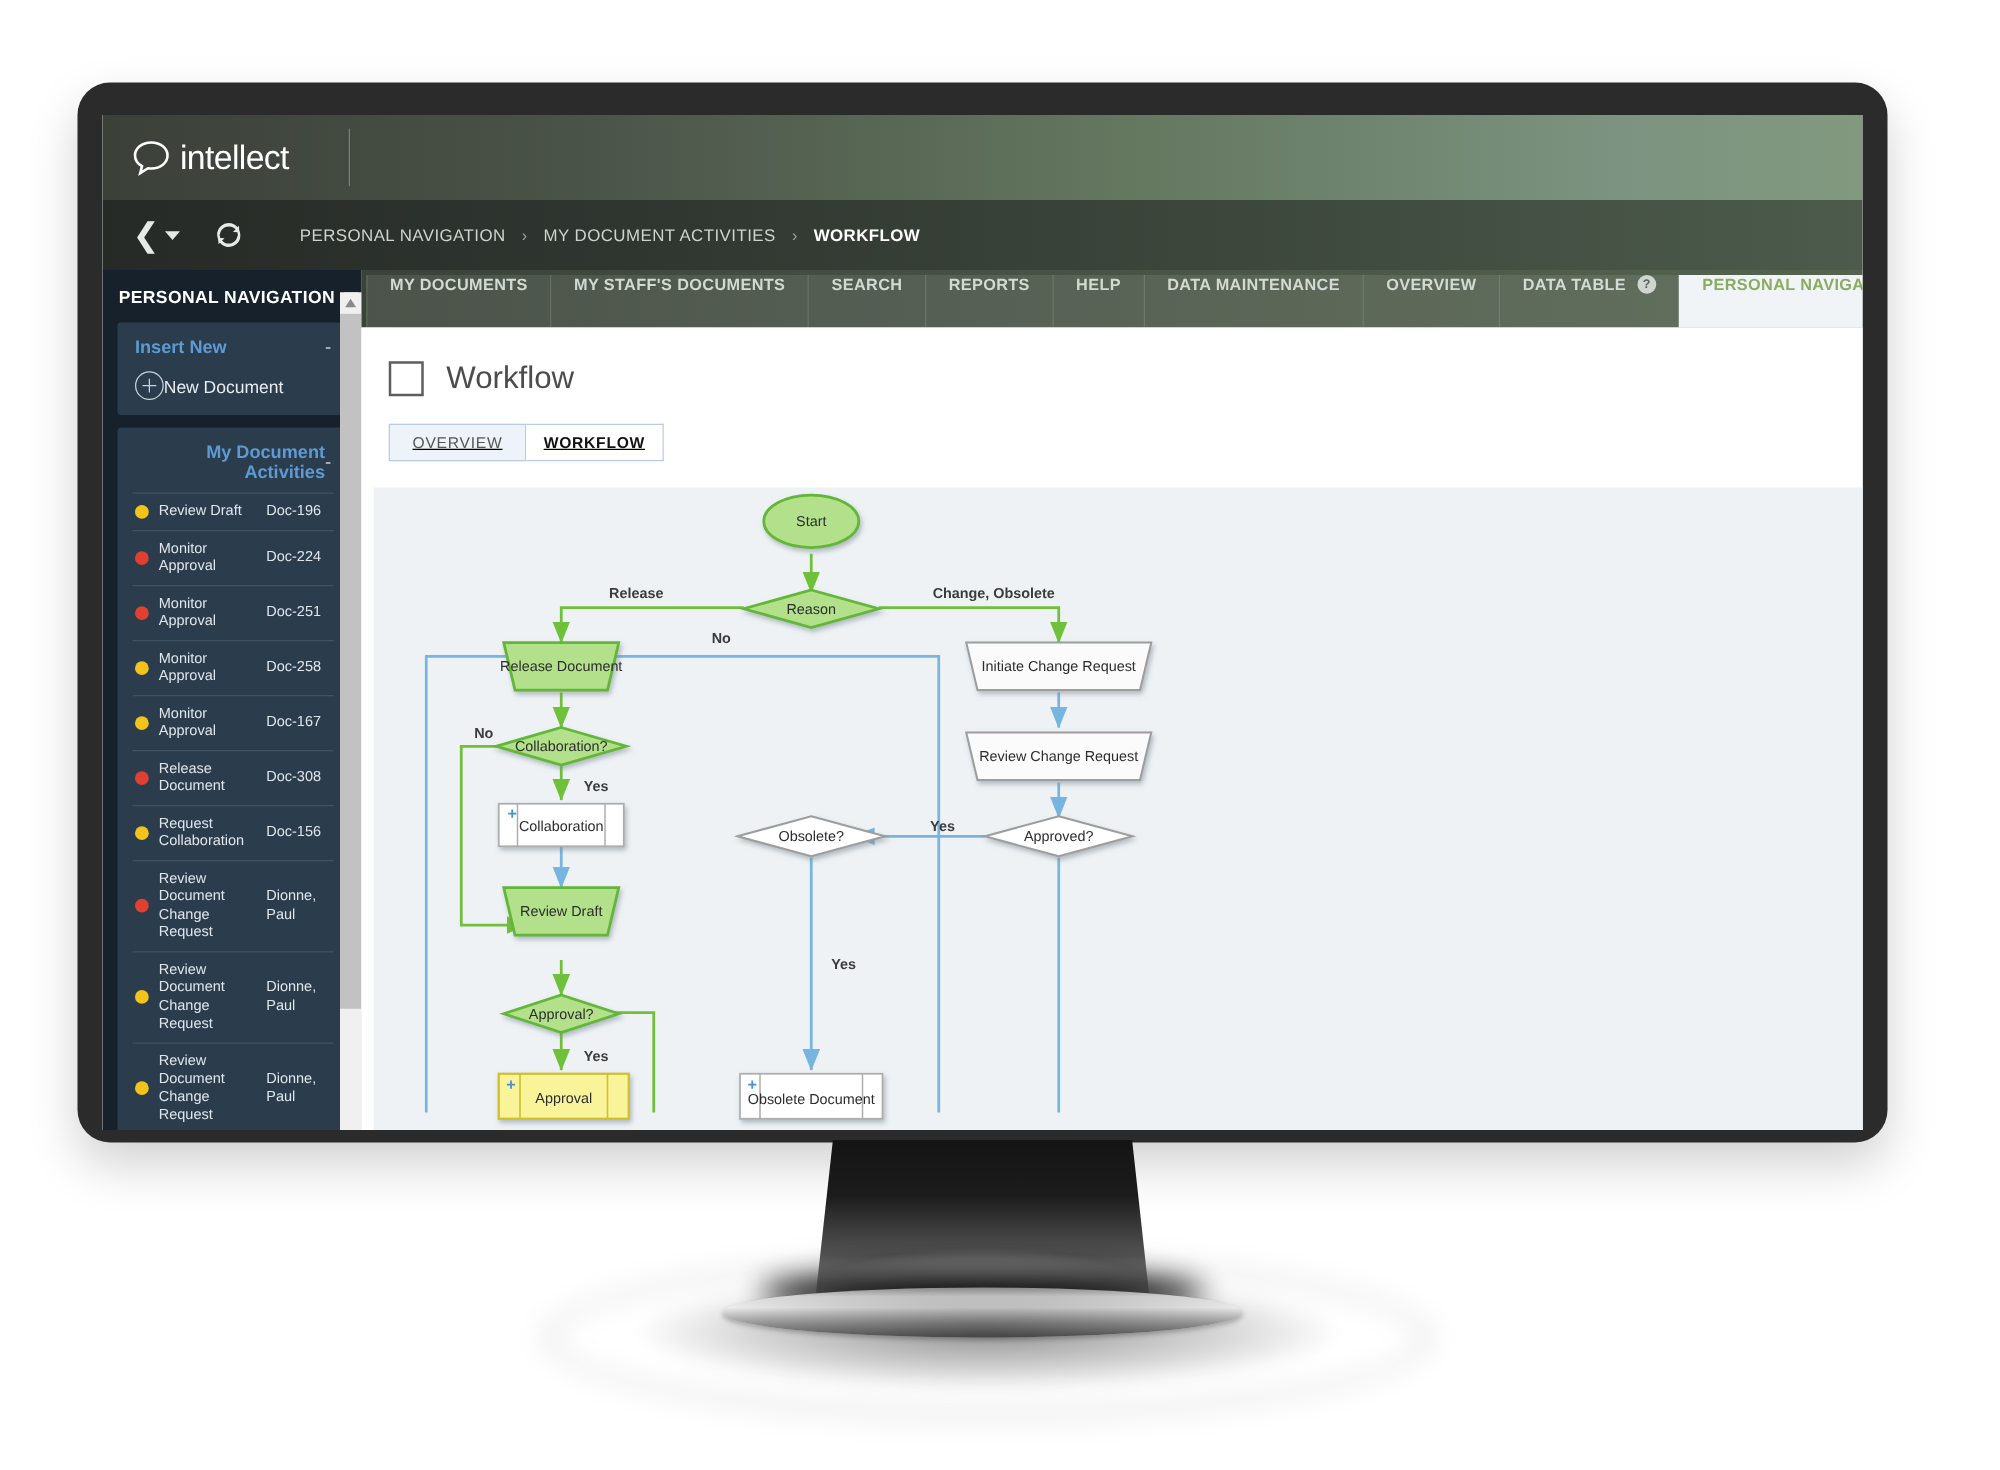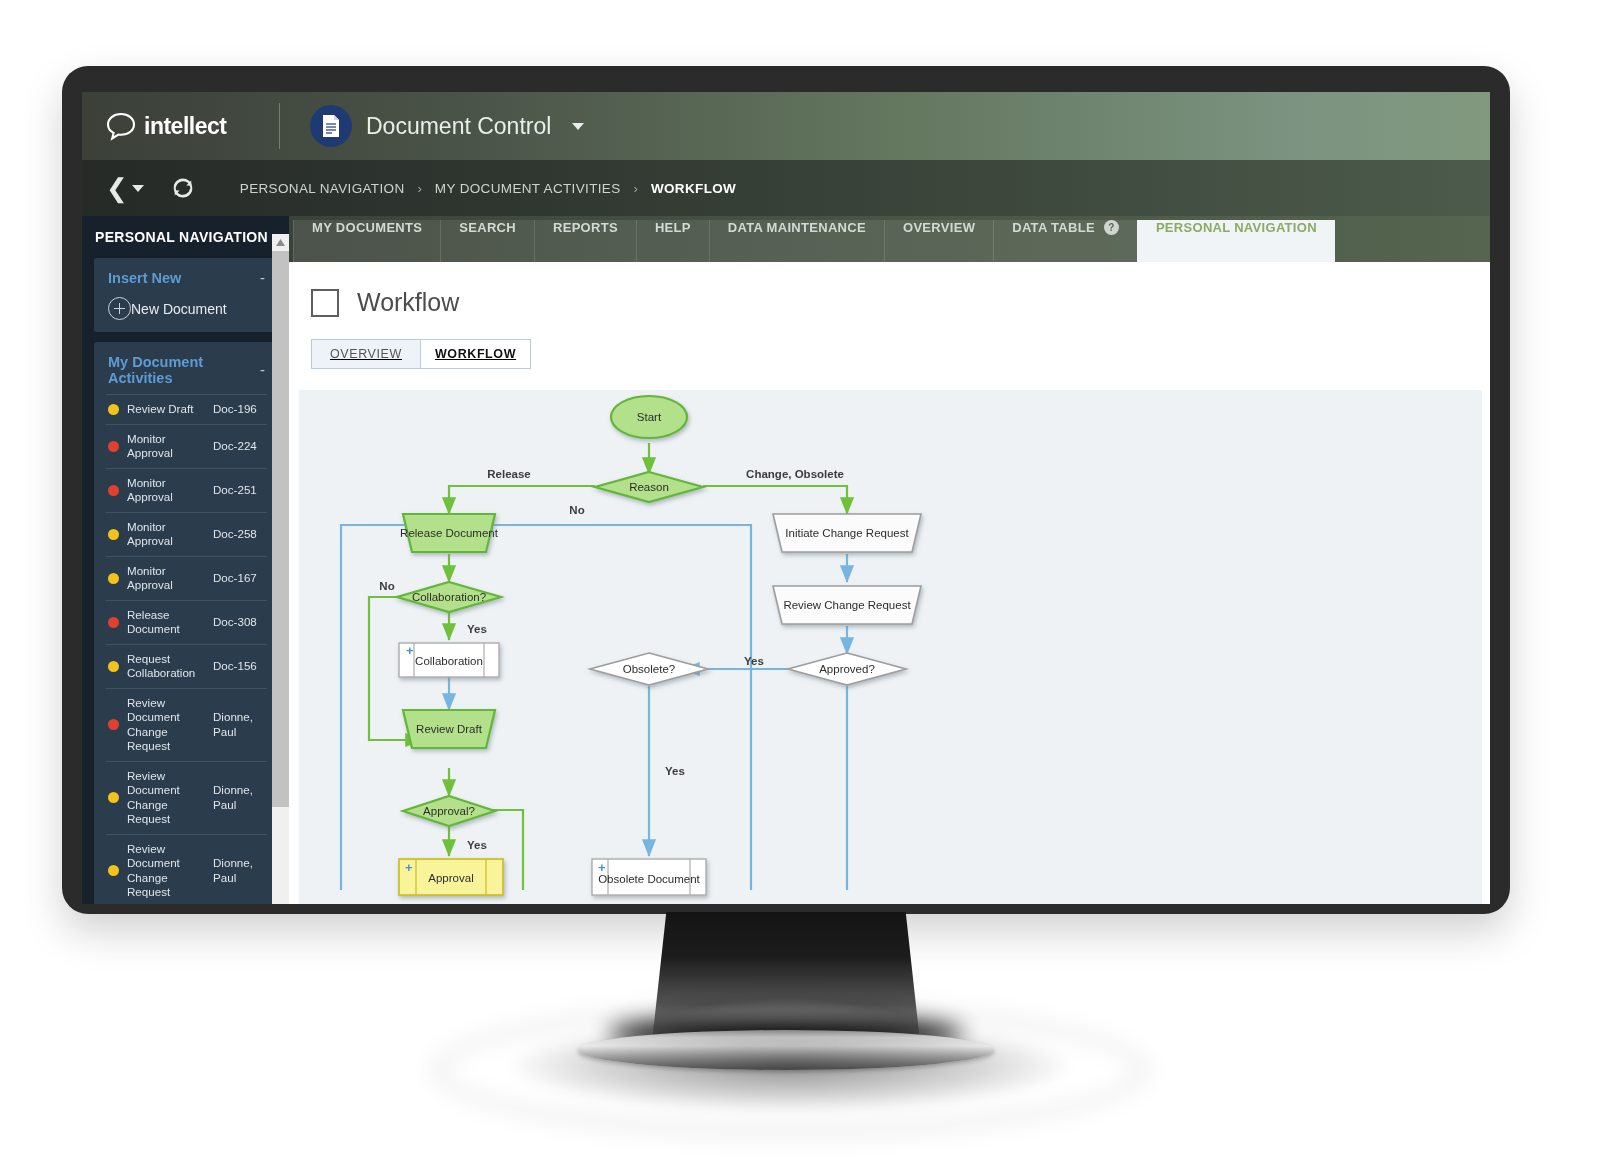--- a/index.html
+++ b/index.html
@@ -78,21 +78,21 @@
 
   
   #app-header {
     position: absolute; left: 0; top: 0;
     width: 1408px; height: 68px;
     background: linear-gradient(to right, #3b4038 0%, #4b5449 28%, #64775f 58%, #7b9380 86%, #82997f 100%);
     display: flex; align-items: center;
   }
   #brand { width: 197px; display: flex; align-items: center; padding-left: 22px; gap: 6px; }
   #brand-logo { width: 34px; height: 34px; position: relative; }
-  #brand-text { color: #fff; font-size: 23px; font-weight: bold; letter-spacing: -0.5px; }
+  #brand-text { color: #fff; font-size: 27px; font-weight: normal; letter-spacing: -0.5px; }
   #brand-divider { width: 1px; height: 46px; background: rgba(255,255,255,0.28); }
   #module { display: flex; align-items: center; gap: 14px; padding-left: 30px; }
   #module-icon {
     width: 42px; height: 42px; border-radius: 50%;
     background: #1f3a73; display: flex; align-items: center; justify-content: center;
   }
   #module-title { color: #e9eee9; font-size: 23px; font-weight: 300; }
   .caret-down {
     display: inline-block; width: 0; height: 0; margin-left: 7px;
     border-left: 6px solid transparent; border-right: 6px solid transparent;
@@ -125,20 +125,21 @@
   #sidebar-head {
     height: 42px; display: flex; align-items: center; padding-left: 13px;
     color: #ffffff; font-size: 14px; font-weight: bold; letter-spacing: .3px; cursor: pointer;
   }
   .panel {
     margin: 0 10px 10px 12px; background: #2b3c4c; border-radius: 3px; padding: 8px 0 6px 0;
   }
   .panel-head {
     display: flex; align-items: center; justify-content: space-between;
     padding: 4px 14px 8px 14px;
+    text-align: right;
   }
   .panel-title { color: #5d9bd5; font-size: 14.5px; font-weight: bold; }
   .panel-collapse { color: #c3ccd4; font-size: 15px; line-height: 8px; cursor: pointer; }
   .new-doc-row { display: flex; align-items: center; padding: 3px 14px 6px 14px; cursor: pointer; }
   .plus-circle {
     width: 23px; height: 23px; border-radius: 50%; border: 1.6px solid #c9d2d9; position: relative; flex: none;
   }
   .plus-circle::before, .plus-circle::after {
     content:""; position:absolute; background:#c9d2d9;
   }
@@ -201,36 +202,20 @@
     <div id="app-header">
       <div id="brand">
         <span id="brand-logo">
           <svg width="34" height="34" viewBox="0 0 34 34">
             <path d="M17 5 C9.5 5 4 9.7 4 15.4 C4 19 6.2 22.1 9.6 23.9 L8.2 29.5 L14.4 25.6 C15.2 25.7 16.1 25.8 17 25.8 C24.5 25.8 30 21.1 30 15.4 C30 9.7 24.5 5 17 5 Z" fill="none" stroke="#ffffff" stroke-width="2.1"></path>
           </svg>
         </span>
         <span id="brand-text">intellect</span>
       </div>
       <div id="brand-divider"></div>
-      <div id="module">
-        <span id="module-icon">
-          <svg width="22" height="24" viewBox="0 0 22 24">
-            <path d="M3 1 h11 l5 5 v17 h-16 z" fill="#ffffff"></path>
-            <path d="M14 1 v5 h5 z" fill="#cdd8ee"></path>
-            <g stroke="#1f3a73" stroke-width="1.2">
-              <line x1="6" y1="10" x2="16" y2="10"></line>
-              <line x1="6" y1="13" x2="16" y2="13"></line>
-              <line x1="6" y1="16" x2="16" y2="16"></line>
-              <line x1="6" y1="19" x2="12" y2="19"></line>
-            </g>
-          </svg>
-        </span>
-        <span id="module-title">Document Control</span>
-        <span class="caret-down" style="color:#e9eee9;"></span>
-      </div>
     </div>
 
     <div id="crumb-bar">
       <div id="nav-back">
         <span class="chev">❮</span>
         <span class="caret-down cd"></span>
       </div>
       <span id="nav-refresh">
         <svg width="26" height="26" viewBox="0 0 26 26">
           <path d="M20.5 9.5 A8.2 8.2 0 1 0 21 14" fill="none" stroke="#e6eae6" stroke-width="2"></path>
@@ -335,20 +320,23 @@
           <div id="sb-thumb"></div>
         </div>
       </div>
 
       <div id="main">
         <div id="tabbar">
             <div class="tab">
               <span>MY DOCUMENTS</span>
             </div>
             <div class="tab">
+              <span>MY STAFF'S DOCUMENTS</span>
+            </div>
+            <div class="tab">
               <span>SEARCH</span>
             </div>
             <div class="tab">
               <span>REPORTS</span>
             </div>
             <div class="tab">
               <span>HELP</span>
             </div>
             <div class="tab">
               <span>DATA MAINTENANCE</span>

